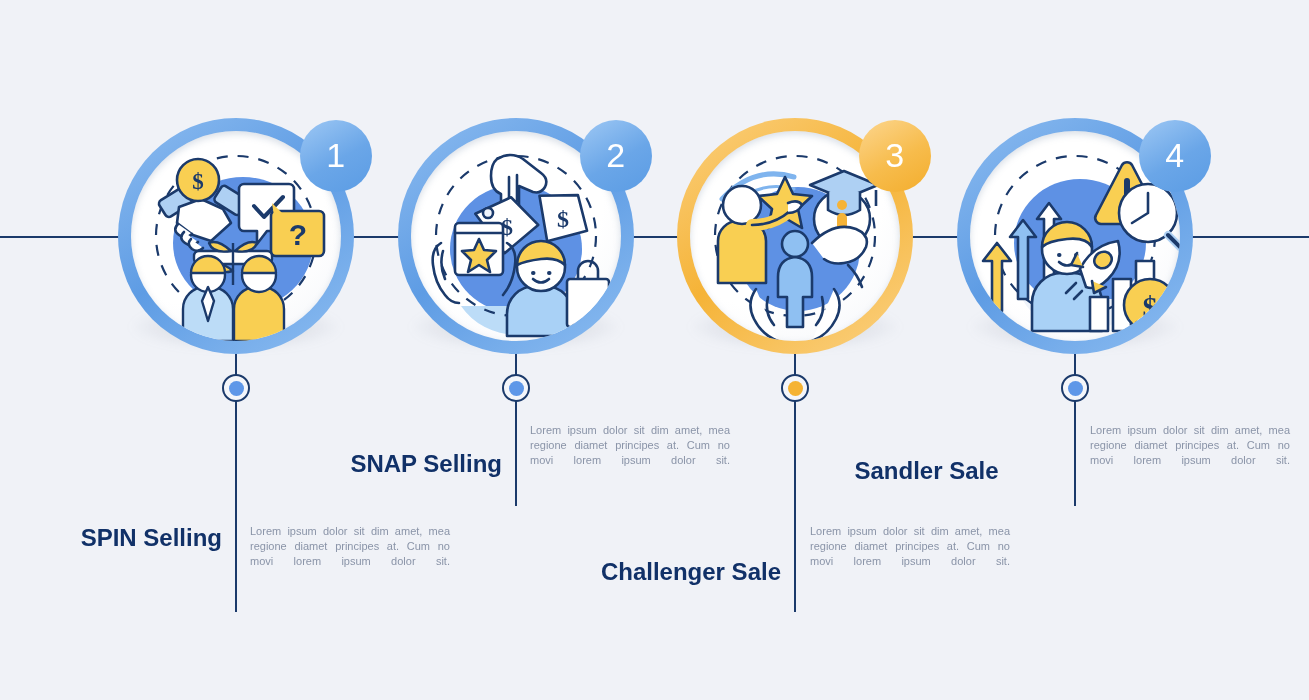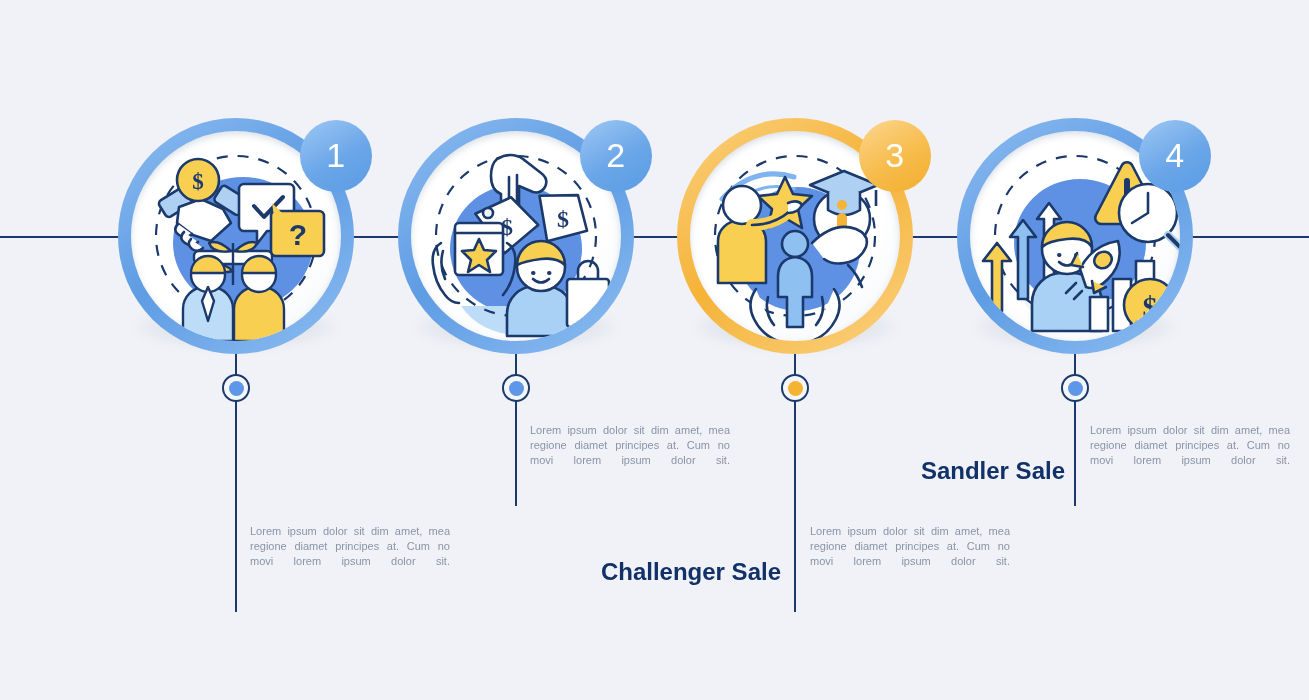--- a/index.html
+++ b/index.html
@@ -136,20 +136,23 @@
           </g>
         </svg>
       </div>
     </div>
     <div class="badge blue">1</div>
   </div>
   <div class="stem" style="left:235px; top:354px; height:258px;"></div>
   <div class="dot" style="left:222px; top:374px;">
       <i class="blue"></i>
     </div>
+  <div class="txt t-left" style="left:0px; top:524px; width:222px; justify-content:flex-end;">
+    <div class="title">SPIN Selling</div>
+  </div>
   <div class="txt" style="left:250px; top:524px;">
     <div class="body">Lorem ipsum dolor sit dim amet, mea regione diamet principes at. Cum no movi lorem ipsum dolor sit.</div>
   </div>
 
   <div class="node" style="left:398px; top:118px; width:236px; height:236px;">
     <div class="disc-shadow"></div>
     <div class="ring blue">
       <div class="ring-inner">
         <svg class="art" viewBox="0 0 210 210">
           <ellipse cx="105" cy="118" rx="66" ry="64" fill="#5e91e4"></ellipse>
@@ -192,20 +195,23 @@
           </g>
         </svg>
       </div>
     </div>
     <div class="badge blue">2</div>
   </div>
   <div class="stem" style="left:515px; top:354px; height:152px;"></div>
   <div class="dot" style="left:502px; top:374px;">
       <i class="blue"></i>
     </div>
+  <div class="txt t-left" style="left:280px; top:450px; width:222px; justify-content:flex-end;">
+    <div class="title">SNAP Selling</div>
+  </div>
   <div class="txt" style="left:530px; top:423px;">
     <div class="body">Lorem ipsum dolor sit dim amet, mea regione diamet principes at. Cum no movi lorem ipsum dolor sit.</div>
   </div>
 
   <div class="node" style="left:677px; top:118px; width:236px; height:236px;">
     <div class="disc-shadow"></div>
     <div class="ring amber">
       <div class="ring-inner">
         <svg class="art" viewBox="0 0 210 210">
           <ellipse cx="108" cy="118" rx="62" ry="62" fill="#5e91e4"></ellipse>
@@ -315,20 +321,20 @@
           <text x="180" y="186" font-size="30" font-weight="bold" fill="#1b3a6b" text-anchor="middle" font-family="Liberation Serif, serif">$</text>
         </svg>
       </div>
     </div>
     <div class="badge blue">4</div>
   </div>
   <div class="stem" style="left:1074px; top:354px; height:152px;"></div>
   <div class="dot" style="left:1061px; top:374px;">
       <i class="blue"></i>
     </div>
-  <div class="txt t-left" style="left:844px; top:457px; width:221px; justify-content:flex-end;">
+  <div class="txt t-left" style="left:816px; top:457px; width:221px; justify-content:center;">
     <div class="title">Sandler Sale</div>
   </div>
   <div class="txt" style="left:1090px; top:423px;">
     <div class="body">Lorem ipsum dolor sit dim amet, mea regione diamet principes at. Cum no movi lorem ipsum dolor sit.</div>
   </div>
 
 </div>
 
 </body></html>

